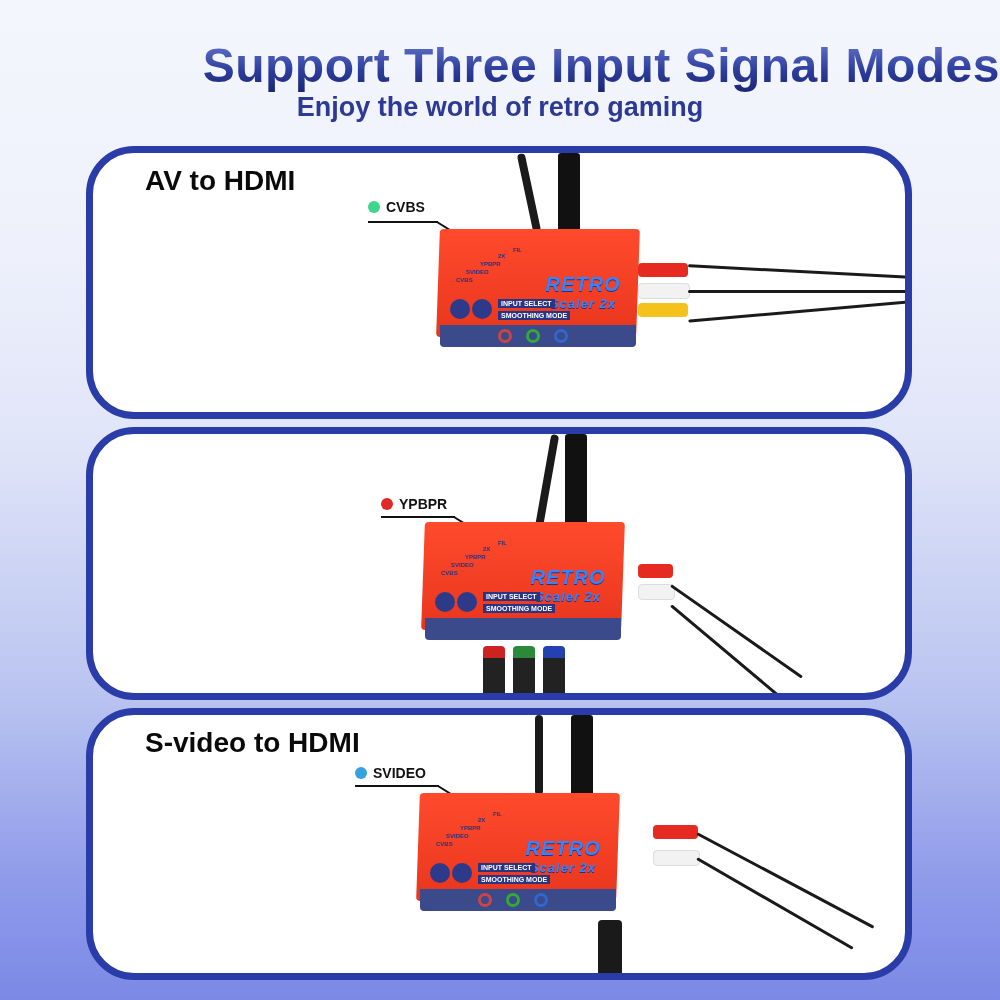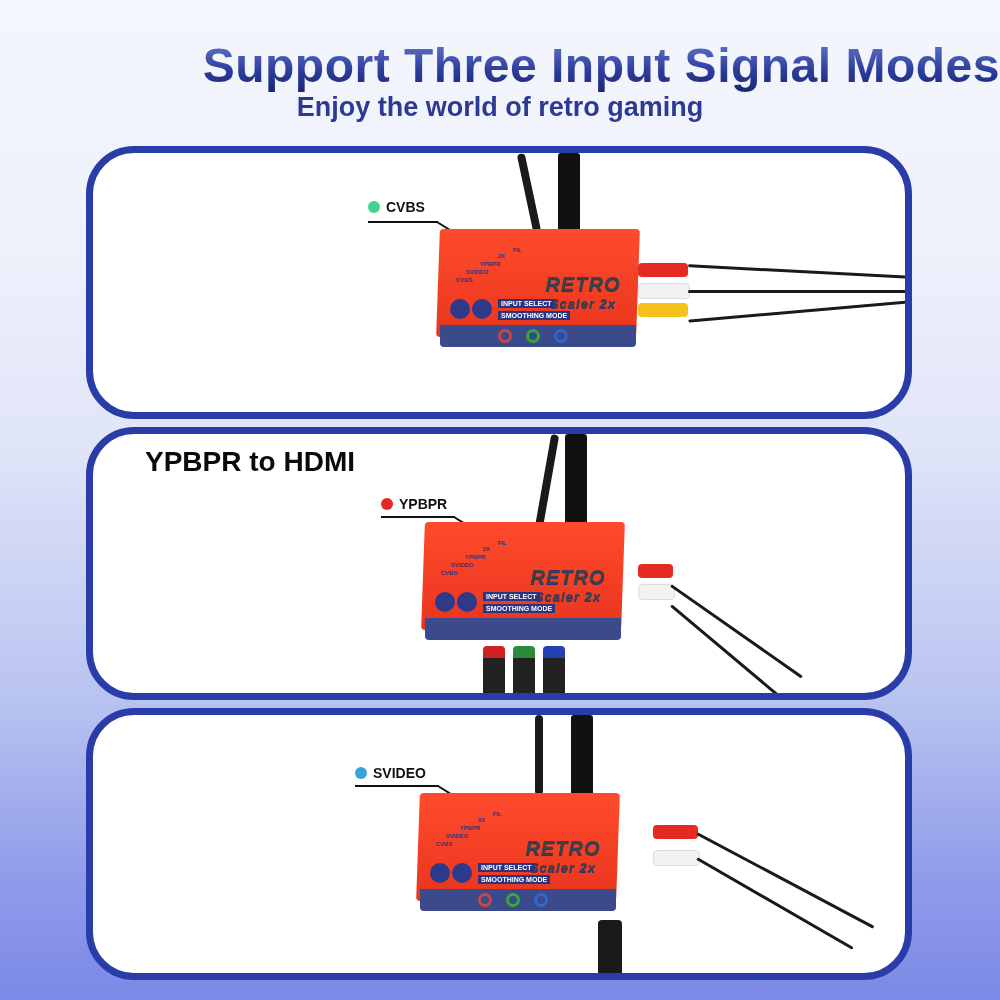--- a/index.html
+++ b/index.html
@@ -11,38 +11,39 @@
     background:linear-gradient(180deg,#6a7bd0 0%,#2c3c9c 60%,#1a2570 100%);-webkit-background-clip:text;background-clip:text;-webkit-text-fill-color:transparent;}
   .subtitle{position:absolute;left:0;top:92px;width:1000px;text-align:center;font-size:27px;font-weight:bold;color:#2c3a96;}
   .panel{position:absolute;left:86px;width:826px;background:#fff;border:7px solid #2a3ca8;border-radius:48px;box-sizing:border-box;overflow:hidden;}
   .panel-title{position:absolute;left:52px;top:12px;font-size:28px;font-weight:bold;color:#0a0a0a;}
   .led-label{position:absolute;font-size:14px;font-weight:bold;color:#111;display:flex;align-items:center;gap:6px;}
   .led-dot{width:12px;height:12px;border-radius:50%;display:inline-block;}
   .leader{position:absolute;height:2px;background:#111;transform-origin:left center;}
   .device{position:absolute;width:200px;height:120px;}
   .dev-top{position:absolute;left:0;top:0;width:200px;height:108px;background:linear-gradient(180deg,#ff4a2c,#e8361e);border-radius:4px;transform:skewX(-2deg);}
   .dev-base{position:absolute;left:2px;top:96px;width:196px;height:22px;background:#3a4a8a;border-radius:0 0 4px 4px;}
-  .dev-logo{position:absolute;left:100px;top:44px;width:90px;text-align:center;color:#404040;font-weight:bold;font-size:20px;font-style:italic;letter-spacing:1px;text-shadow:0 1px 0 #283080;}
+  .dev-logo{position:absolute;left:100px;top:44px;width:90px;text-align:center;color:#3b82f6;font-weight:bold;font-size:20px;font-style:italic;letter-spacing:1px;text-shadow:0 1px 0 #283080;}
   .dev-logo small{display:block;font-size:13px;}
   .dev-btn{position:absolute;width:20px;height:20px;border-radius:50%;background:#2d3a8a;top:70px;}
   .dev-btnlabel{position:absolute;left:60px;font-size:7px;font-weight:bold;color:#fff;background:#2a3480;padding:1px 3px;}
   .dev-ledtxt{position:absolute;font-size:6px;color:#2a3480;font-weight:bold;}
   .jack{position:absolute;top:100px;width:14px;height:14px;border-radius:50%;border:3px solid #ccc;box-sizing:border-box;}
   .cable{position:absolute;background:#1a1a1a;border-radius:4px;}
   .hdmi{position:absolute;width:26px;height:60px;background:#111;border-radius:3px;}
   .rca{position:absolute;height:14px;width:50px;border-radius:4px;}
   .wire{position:absolute;height:3px;background:#1a1a1a;border-radius:2px;}
 </style>
 </head>
 <body>
 
 <div class="title">Support Three Input Signal Modes</div>
 <div class="subtitle">Enjoy the world of retro gaming</div>
 
 <div class="panel" style="top:146px;height:273px;">
+  <div class="panel-title">AV to HDMI</div>
   <div class="led-label" style="left:275px;top:46px;">
     <span class="led-dot" style="background:#3dd68c"></span>
     <span>CVBS</span>
   </div>
   <div class="leader" style="left:275px;top:68px;width:70px;"></div>
   <div class="leader" style="left:344px;top:68px;width:32px;transform:rotate(32deg);"></div>
   <div class="cable" style="left:432px;top:0;width:8px;height:80px;transform:rotate(-12deg);"></div>
   <div class="hdmi" style="left:465px;top:0;height:85px;width:22px;"></div>
   <div class="device" style="left:345px;top:76px;">
     <div class="dev-top"></div>
@@ -63,21 +64,20 @@
   </div>
   <div class="rca" style="left:545px;top:110px;background:#e62a22;"></div>
   <div class="rca" style="left:545px;top:130px;background:#f2f2f2;border:1px solid #ddd;"></div>
   <div class="rca" style="left:545px;top:150px;background:#f5c21c;"></div>
   <div class="wire" style="left:595px;top:117px;width:220px;transform:rotate(3deg);"></div>
   <div class="wire" style="left:595px;top:137px;width:220px;"></div>
   <div class="wire" style="left:595px;top:157px;width:220px;transform:rotate(-5deg);"></div>
 </div>
 
 <div class="panel" style="top:427px;height:273px;">
-  <div class="panel-title">YPBPR to HDMI</div>
   <div class="led-label" style="left:288px;top:62px;">
     <span class="led-dot" style="background:#e02a2a"></span>
     <span>YPBPR</span>
   </div>
   <div class="leader" style="left:288px;top:82px;width:74px;"></div>
   <div class="leader" style="left:361px;top:82px;width:32px;transform:rotate(32deg);"></div>
   <div class="cable" style="left:450px;top:0;width:8px;height:95px;transform:rotate(10deg);"></div>
   <div class="hdmi" style="left:472px;top:0;height:95px;width:22px;"></div>
   <div class="device" style="left:330px;top:88px;">
     <div class="dev-top"></div>
@@ -96,20 +96,21 @@
   <div class="cable" style="left:390px;top:212px;width:22px;height:60px;background:linear-gradient(180deg,#c22 0 20%,#222 20%);"></div>
   <div class="cable" style="left:420px;top:212px;width:22px;height:60px;background:linear-gradient(180deg,#2a8a3a 0 20%,#222 20%);"></div>
   <div class="cable" style="left:450px;top:212px;width:22px;height:60px;background:linear-gradient(180deg,#2342b0 0 20%,#222 20%);"></div>
   <div class="rca" style="left:545px;top:130px;width:35px;background:#e62a22;"></div>
   <div class="rca" style="left:545px;top:150px;width:35px;background:#f2f2f2;border:1px solid #ddd;"></div>
   <div class="wire" style="left:578px;top:170px;width:140px;transform:rotate(40deg);transform-origin:left;"></div>
   <div class="wire" style="left:578px;top:150px;width:160px;transform:rotate(35deg);transform-origin:left;"></div>
 </div>
 
 <div class="panel" style="top:708px;height:272px;">
+  <div class="panel-title">S-video to HDMI</div>
   <div class="led-label" style="left:262px;top:50px;">
     <span class="led-dot" style="background:#36a3dd"></span>
     <span>SVIDEO</span>
   </div>
   <div class="leader" style="left:262px;top:70px;width:84px;"></div>
   <div class="leader" style="left:345px;top:70px;width:32px;transform:rotate(32deg);"></div>
   <div class="cable" style="left:442px;top:0;width:8px;height:80px;"></div>
   <div class="hdmi" style="left:478px;top:0;height:82px;width:22px;"></div>
   <div class="device" style="left:325px;top:78px;">
     <div class="dev-top"></div>

